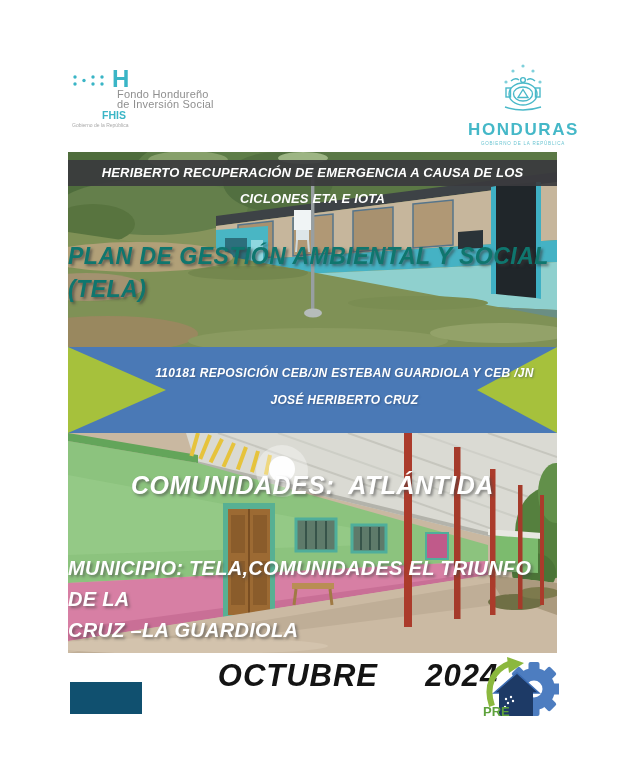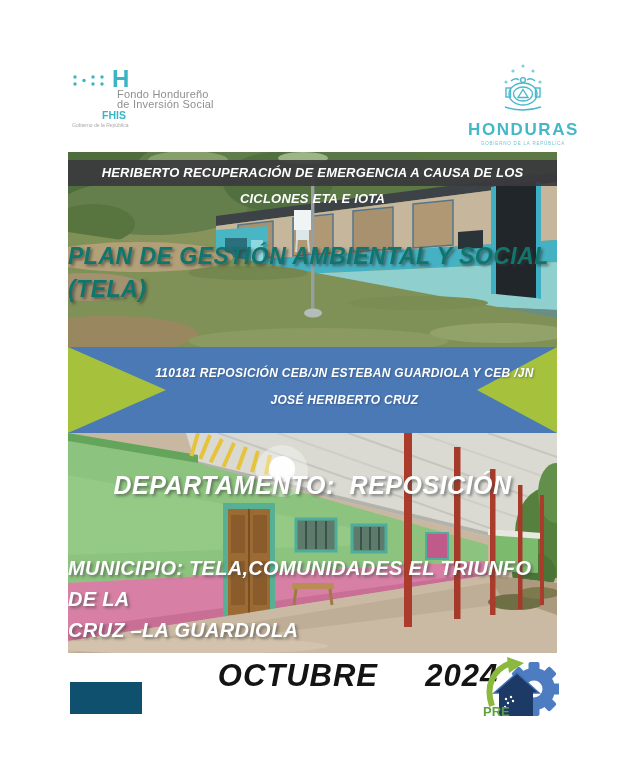--- a/index.html
+++ b/index.html
@@ -237,21 +237,21 @@
         <rect x="152" y="6" width="4" height="26" transform="rotate(26 154 6)"></rect>
         <rect x="164" y="10" width="4" height="26" transform="rotate(24 166 10)"></rect>
         <rect x="176" y="14" width="4" height="24" transform="rotate(20 178 14)"></rect>
         <rect x="188" y="18" width="4" height="22" transform="rotate(16 190 18)"></rect>
         <rect x="200" y="22" width="4" height="20" transform="rotate(12 202 22)"></rect>
       </g>
 
       <circle cx="214" cy="38" r="26" fill="#ffffff" opacity="0.35"></circle>
       <circle cx="214" cy="36" r="13" fill="#ffffff" opacity="0.95"></circle>
     </svg>
-    <div class="abs dept pre">DEPARTAMENTO:  REPOSICIÓN</div>
+    <div class="abs dept pre">COMUNIDADES:  ATLÁNTIDA</div>
     <div class="abs muni">
       <div>MUNICIPIO: TELA,COMUNIDADES EL TRIUNFO DE LA</div>
       <div>CRUZ –LA GUARDIOLA</div>
     </div>
   </div>
 
   <div class="abs navy"></div>
   <div class="abs date pre">OCTUBRE  2024</div>
 
   <div class="abs prelogo">

